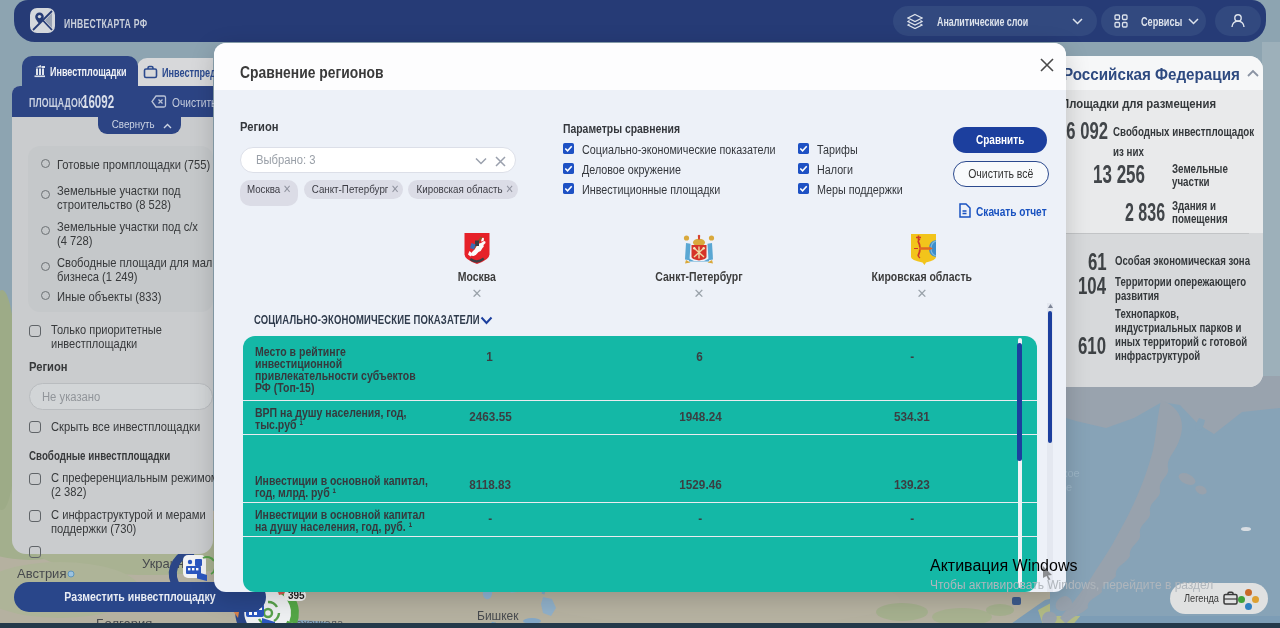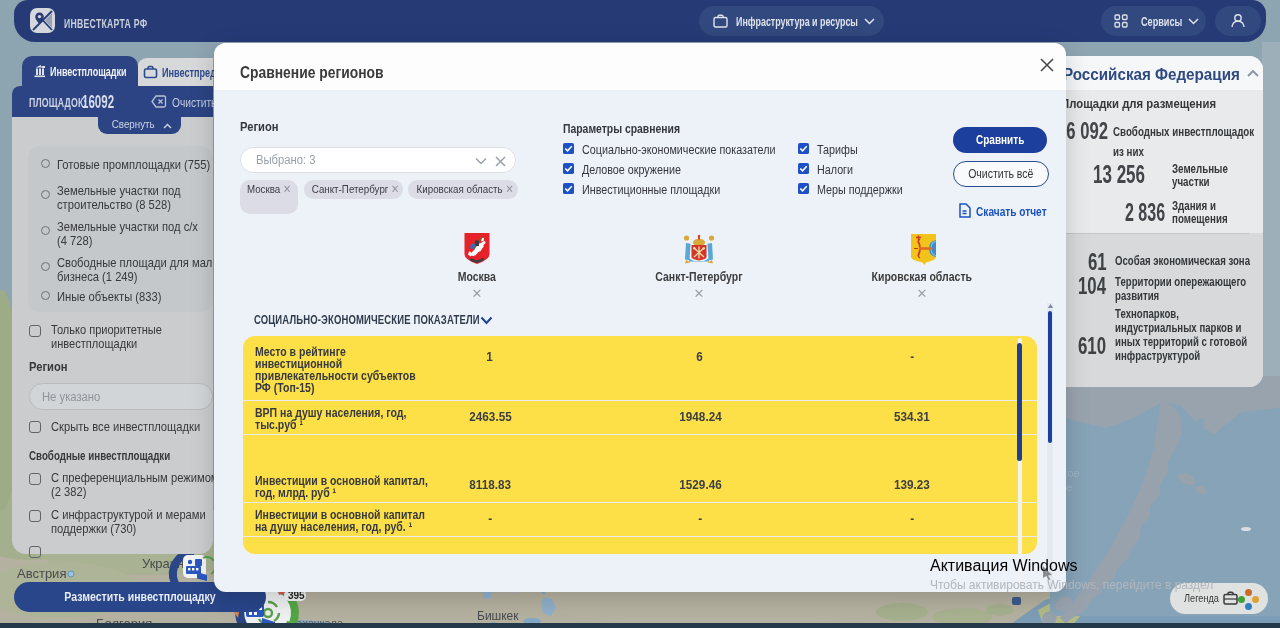--- a/index.html
+++ b/index.html
@@ -231,27 +231,28 @@
     <svg width="25" height="25" viewBox="0 0 25 25">
       <path d="M3,22 L22,3" stroke="#263b76" stroke-width="1.8"></path>
       <path d="M13,12.5 L22,22" stroke="#263b76" stroke-width="1.8"></path>
       <polygon points="22,5 22,20 15,12.5" fill="#9aa3b5"></polygon>
       <path d="M9.5,4.5 a4.3,4.3 0 0 1 4.3,4.3 c0,3 -4.3,7.2 -4.3,7.2 s-4.3,-4.2 -4.3,-7.2 a4.3,4.3 0 0 1 4.3,-4.3 z" fill="#263b76"></path>
       <circle cx="9.5" cy="8.6" r="1.7" fill="#d4d7dc"></circle>
     </svg>
   </div>
   <div class="abs" style="left:50px;top:14px;color:#c9cfda"><span class="cond" style="font-size:12px;font-weight:bold;letter-spacing:.4px;transform:scaleX(.72)">ИНВЕСТКАРТА РФ</span></div>
 
-  <div class="abs" style="left:685px;top:6px;width:185px;height:30px;background:#32497f;border-radius:15px">
-    <svg class="abs" style="left:14px;top:8px" width="15" height="14" viewBox="0 0 15 14">
-        <rect x="1" y="3.5" width="13" height="9.5" rx="1.5" fill="none" stroke="#dde3ec" stroke-width="1.4"></rect>
-        <path d="M5,3.5 V2.5 a1.3,1.3 0 0 1 1.3,-1.3 h2.4 A1.3,1.3 0 0 1 10,2.5 V3.5" fill="none" stroke="#dde3ec" stroke-width="1.4"></path>
-      </svg>
-    <span class="abs cond" style="left:37px;top:9px;font-size:12px;font-weight:bold;color:#dde3ec;transform:scaleX(.74)">Инфраструктура и ресурсы</span>
-    <svg class="abs" style="right:9px;top:12px" width="11" height="7" viewBox="0 0 11 7">
+  <div class="abs" style="left:879px;top:6px;width:204px;height:30px;background:#32497f;border-radius:15px">
+    <svg class="abs" style="left:14px;top:7px" width="16" height="16" viewBox="0 0 16 16">
+        <path d="M8,1.5 L15,5 L8,8.5 L1,5 Z" fill="none" stroke="#dde3ec" stroke-width="1.3"></path>
+        <path d="M2.5,7.5 L1,8.5 L8,12 L15,8.5 L13.5,7.5" fill="none" stroke="#dde3ec" stroke-width="1.3"></path>
+        <path d="M2.5,11 L1,12 L8,15.5 L15,12 L13.5,11" fill="none" stroke="#dde3ec" stroke-width="1.3"></path>
+      </svg>
+    <span class="abs cond" style="left:44px;top:9px;font-size:12px;font-weight:bold;color:#dde3ec;transform:scaleX(.74)">Аналитические слои</span>
+    <svg class="abs" style="right:14px;top:12px" width="11" height="7" viewBox="0 0 11 7">
         <path d="M1,1 L5.5,5.5 L10,1" stroke="#dde3ec" stroke-width="1.5" fill="none"></path>
       </svg>
   </div>
   <div class="abs" style="left:1087px;top:6px;width:105px;height:30px;background:#32497f;border-radius:15px">
     <svg class="abs" style="left:13px;top:8px" width="14" height="14" viewBox="0 0 14 14">
         <g fill="none" stroke="#dde3ec" stroke-width="1.3">
           <rect x="1" y="1" width="4.5" height="4.5" rx="1"></rect>
           <rect x="8.5" y="1" width="4.5" height="4.5" rx="1"></rect>
           <rect x="1" y="8.5" width="4.5" height="4.5" rx="1"></rect>
           <rect x="8.5" y="8.5" width="4.5" height="4.5" rx="1"></rect>
@@ -280,21 +281,21 @@
   <div class="cond" style="position:absolute;left:26px;top:76px;font-size:13px;font-weight:bold;color:#34373c;transform:scaleX(.86)">Регион</div>
   <div style="position:absolute;left:26px;top:104px;width:276px;height:26px;background:#fff;border:1px solid #dcdfe8;border-radius:16px">
     <span class="cond" style="position:absolute;left:15px;top:5px;font-size:12.5px;color:#9aa0a8;transform:scaleX(.9)">Выбрано: 3</span>
     <svg style="position:absolute;right:28px;top:9px" width="12" height="8" viewBox="0 0 12 8">
         <path d="M1,1.5 L6,6.5 L11,1.5" stroke="#9aa0ad" stroke-width="1.5" fill="none"></path>
       </svg>
     <svg style="position:absolute;right:9px;top:8px" width="11" height="11" viewBox="0 0 11 11">
         <path d="M1,1 L10,10 M10,1 L1,10" stroke="#9aa0ad" stroke-width="1.5"></path>
       </svg>
   </div>
-  <div style="position:absolute;left:26px;top:137px;width:58px;height:34px;background:#dbdce6;border-radius:10px;font-size:11.5px;color:#3c3c44;text-align:center;line-height:19px"><span class="condc" style="transform:scaleX(.85)">Москва <span style="color:#8f929e">✕</span></span></div>
+  <div style="position:absolute;left:26px;top:137px;width:58px;height:26px;background:#dbdce6;border-radius:10px;font-size:11.5px;color:#3c3c44;text-align:center;line-height:19px"><span class="condc" style="transform:scaleX(.85)">Москва <span style="color:#8f929e">✕</span></span></div>
   <div style="position:absolute;left:90px;top:137px;width:99px;height:19px;background:#dbdce6;border-radius:10px;font-size:11.5px;color:#3c3c44;text-align:right;line-height:19px"><span class="condc" style="transform:scaleX(.85)">Санкт-Петербург <span style="color:#8f929e">✕</span></span></div>
   <div style="position:absolute;left:194px;top:137px;width:110px;height:19px;background:#dbdce6;border-radius:10px;font-size:11.5px;color:#3c3c44;text-align:center;line-height:19px"><span class="condc" style="transform:scaleX(.85)">Кировская область <span style="color:#8f929e">✕</span></span></div>
 
   <div class="cond" style="position:absolute;left:349px;top:78px;font-size:13px;font-weight:bold;color:#34373c;transform:scaleX(.8)">Параметры сравнения</div>
   <svg style="position:absolute;left:349px;top:100px" width="11" height="11" viewBox="0 0 12 12">
       <rect width="12" height="12" rx="2" fill="#1e51c4"></rect>
       <path d="M2.5,6 L5,8.5 L9.5,3.5" stroke="#fff" stroke-width="1.7" fill="none"></path>
     </svg>
   <div class="cond" style="position:absolute;left:368px;top:100px;font-size:12.5px;color:#34373c;transform:scaleX(.86)">Социально-экономические показатели</div>
   <svg style="position:absolute;left:349px;top:120px" width="11" height="11" viewBox="0 0 12 12">
@@ -371,21 +372,21 @@
     <path d="M6,4.5 h5 M8.5,2.5 v5" stroke="#cf3a28" stroke-width="1.6"></path>
   </svg>
   <div style="position:absolute;left:648px;top:227px;width:120px;text-align:center;font-size:12.5px;font-weight:bold;color:#3c3c3c"><span class="condc" style="transform:scaleX(.84)">Кировская область</span></div>
   <div style="position:absolute;left:648px;top:243px;width:120px;text-align:center;font-size:13px;color:#9aa2aa">✕</div>
 
   <div class="cond" style="position:absolute;left:40px;top:269px;color:#2f3b4c;font-size:13px;font-weight:bold;letter-spacing:.2px;transform:scaleX(.73)">СОЦИАЛЬНО-ЭКОНОМИЧЕСКИЕ ПОКАЗАТЕЛИ</div>
   <svg style="position:absolute;left:266px;top:273px" width="13" height="9" viewBox="0 0 13 9">
       <path d="M1.5,1.5 L6.5,7 L11.5,1.5" stroke="#1c3f9e" stroke-width="2" fill="none"></path>
     </svg>
 
-  <div style="position:absolute;left:29px;top:293px;width:794px;height:218px;background:#fde047;border-radius:12px;overflow:hidden">
+  <div style="position:absolute;left:29px;top:293px;width:794px;height:256px;background:#14b8a6;border-radius:12px;overflow:hidden">
     <div class="trow" style="top:0;height:65px">
         <span class="tl" style="top:10px">Место в рейтинге<br>инвестиционной<br>привлекательности субъектов<br>РФ (Топ-15)</span>
         <span class="tv" style="left:162px;top:13px"><span>1</span></span>
         <span class="tv" style="left:372px;top:13px"><span>6</span></span>
         <span class="tv" style="left:584px;top:13px"><span>-</span></span>
       </div>
     <div class="trow" style="top:65px;height:34px">
         <span class="tl">ВРП на душу населения, год,<br>тыс.руб ¹</span>
         <span class="tv" style="left:162px"><span>2463.55</span></span>
         <span class="tv" style="left:372px"><span>1948.24</span></span>

